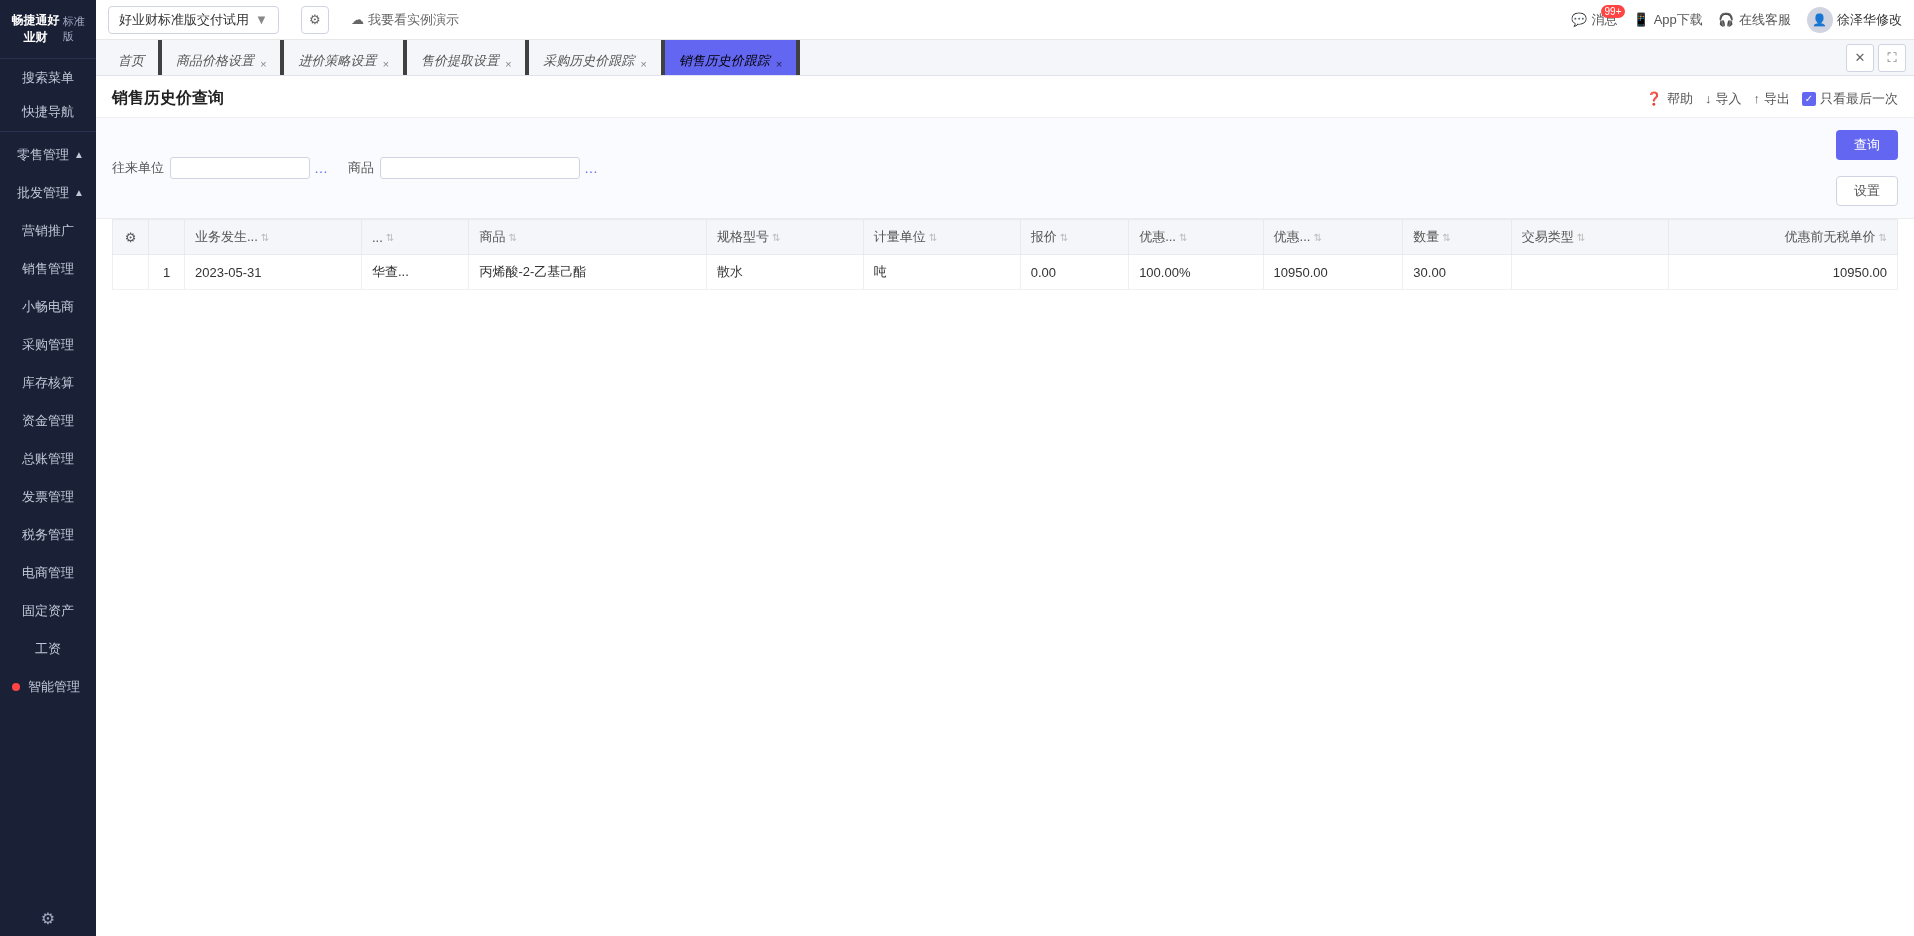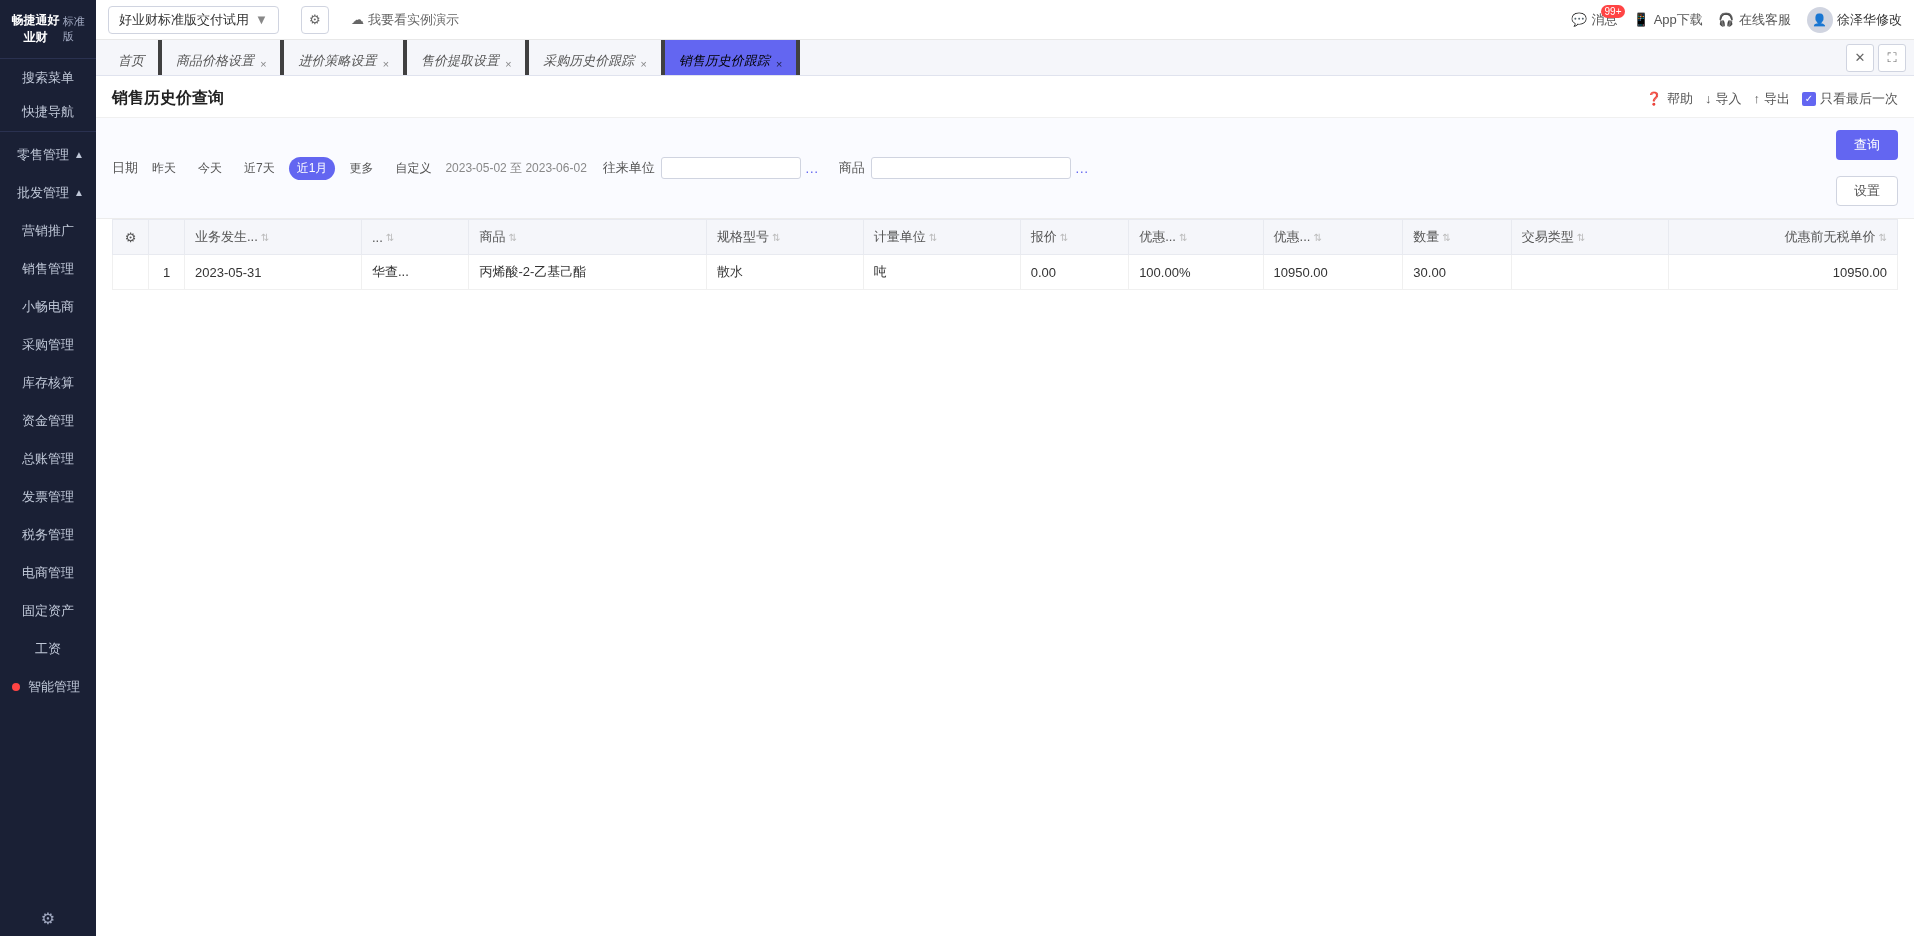--- a/index.html
+++ b/index.html
@@ -231,30 +231,20 @@
           <span>导出</span>
         </div>
         <label class="checkbox-label">
           <div class="checkbox-checked">✓</div>
           <span>只看最后一次</span>
         </label>
       </div>
     </div>
 
     <div class="filter-area">
-      <div class="filter-group">
-        <span class="filter-label">日期</span>
-        <span class="date-btn">昨天</span>
-        <span class="date-btn">今天</span>
-        <span class="date-btn">近7天</span>
-        <span class="date-btn active">近1月</span>
-        <span class="date-btn">更多</span>
-        <span class="date-btn">自定义</span>
-        <span class="date-range">2023-05-02 至 2023-06-02</span>
-      </div>
 
       <div class="filter-group">
         <span class="filter-label">往来单位</span>
         <div class="filter-input-wrap">
           <input class="filter-input" type="text" style="width: 140px;">
           <span class="filter-dots">…</span>
         </div>
       </div>
 
       <div class="filter-group">

